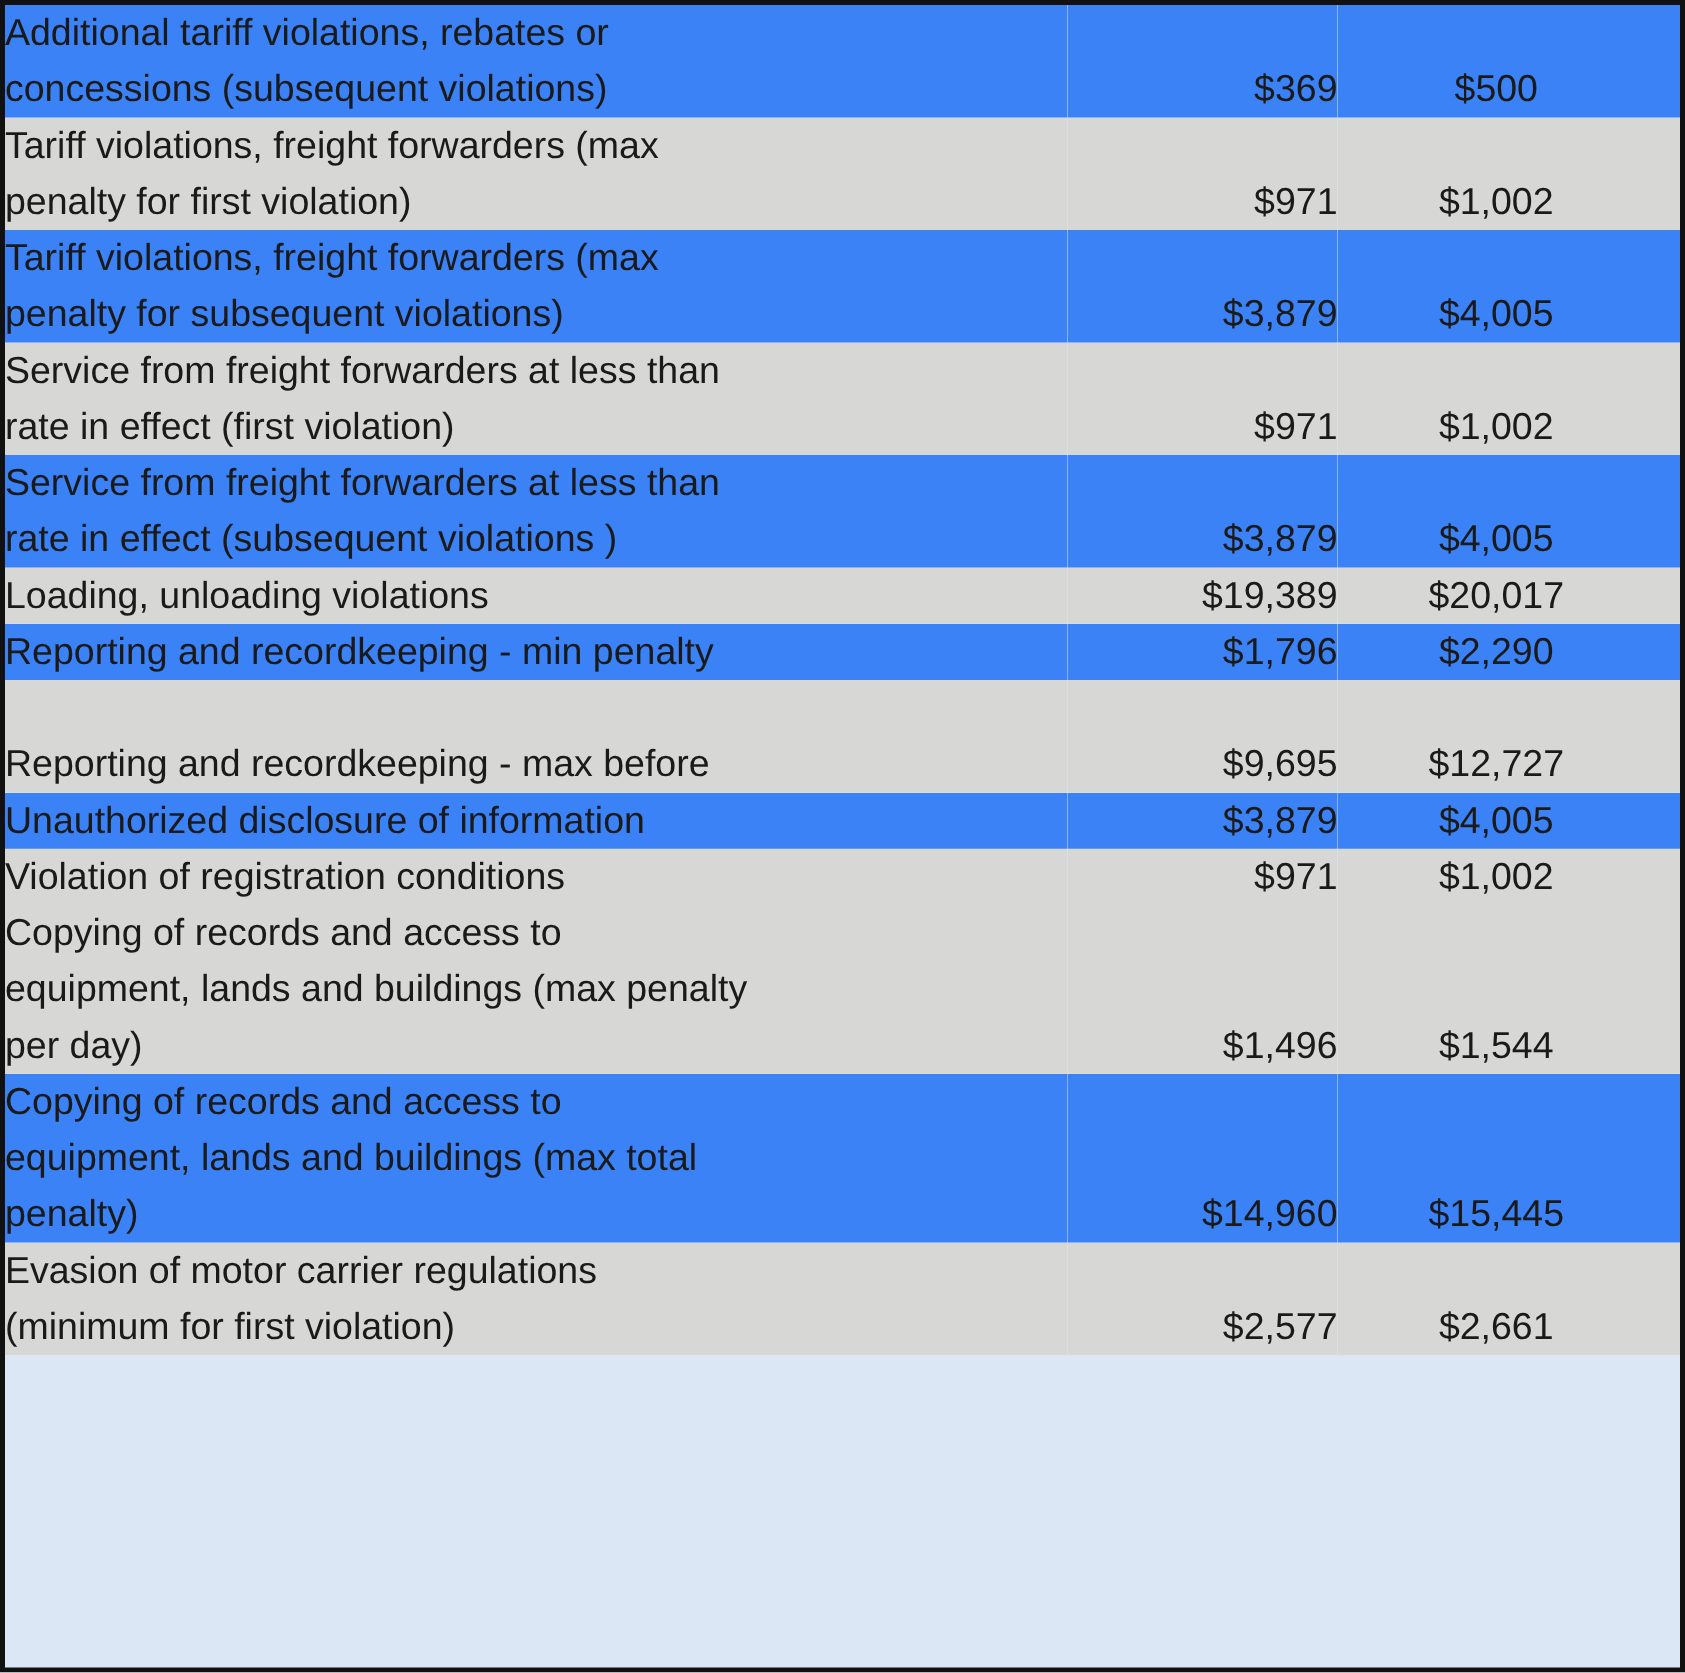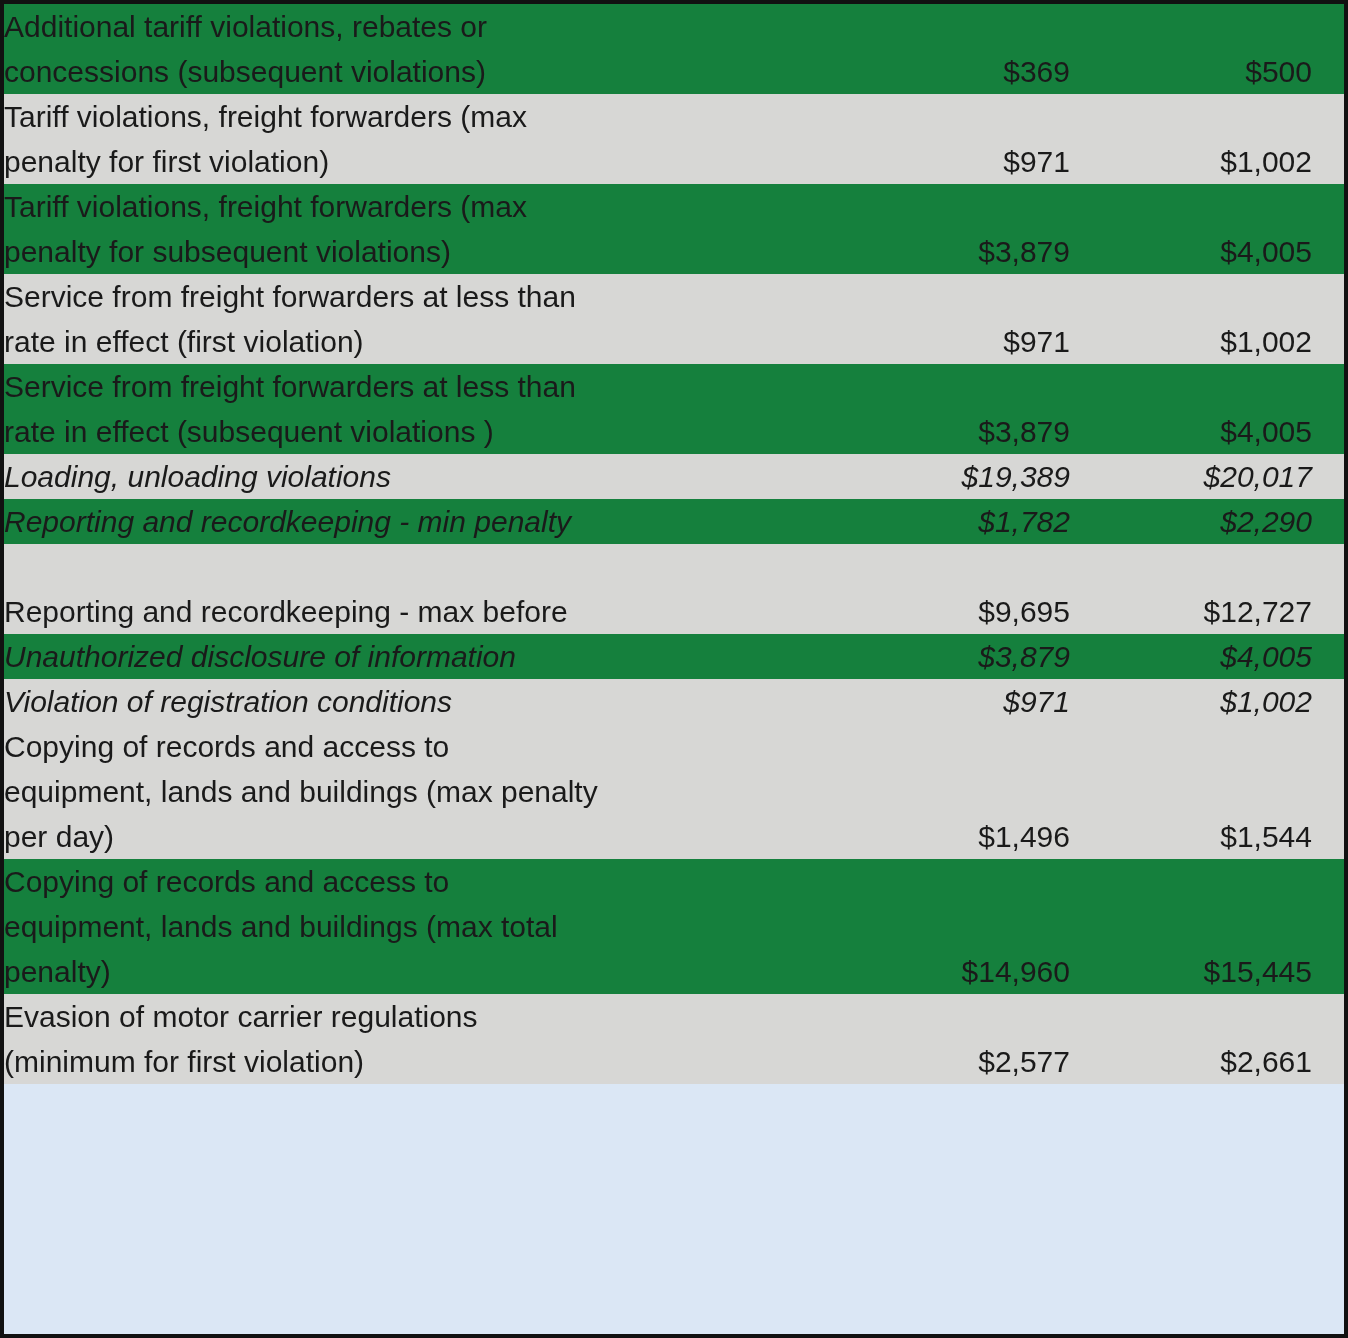--- a/index.html
+++ b/index.html
@@ -23,21 +23,21 @@
     border-collapse: collapse;
     table-layout: fixed;
     font-size: 30px;
     line-height: 45px;
     color: #1a1a1a;
   }
   table.penalty-table col.c-desc  { width: 850px; }
   table.penalty-table col.c-old   { width: 216px; }
   table.penalty-table col.c-new   { width: 274px; }
 
-  table.penalty-table tr.row-blue  td { background: #15803d; }
+  table.penalty-table tr.row-blue  td { background: #3b82f6; }
   table.penalty-table tr.row-gray  td { background: #d7d7d5; }
 
   table.penalty-table td {
     padding: 0;
     margin: 0;
     border: 0;
     vertical-align: bottom;
     white-space: pre-wrap;
     overflow: hidden;
   }
@@ -45,24 +45,24 @@
     padding-left: 10px;
     text-align: left;
     vertical-align: top;
   }
   td.cell-num {
     text-align: right;
     padding-right: 8px;
     vertical-align: bottom;
     white-space: nowrap;
   }
-  td.cell-num.last { padding-right: 32px; }
+  td.cell-num.last { padding-right: 20px; text-align: center; }
 
   
-  tr.lines-1 td { height: 45px; font-style: italic; }
+  tr.lines-1 td { height: 45px; }
   tr.lines-2 td { height: 90px; }
   tr.lines-3 td { height: 135px; }
 </style>
 </head>
 <body>
 
 <div id="penalty-table-frame">
   <table class="penalty-table">
     <colgroup>
       <col class="c-desc">
@@ -100,21 +100,21 @@
           <td class="cell-num">$3,879</td>
           <td class="cell-num last">$4,005</td>
         </tr>
         <tr class="row-gray lines-1">
           <td class="cell-desc">Loading, unloading violations</td>
           <td class="cell-num">$19,389</td>
           <td class="cell-num last">$20,017</td>
         </tr>
         <tr class="row-blue lines-1">
           <td class="cell-desc">Reporting and recordkeeping - min penalty</td>
-          <td class="cell-num">$1,782</td>
+          <td class="cell-num">$1,796</td>
           <td class="cell-num last">$2,290</td>
         </tr>
         <tr class="row-gray lines-2">
           <td class="cell-desc">
 Reporting and recordkeeping - max before</td>
           <td class="cell-num">$9,695</td>
           <td class="cell-num last">$12,727</td>
         </tr>
         <tr class="row-blue lines-1">
           <td class="cell-desc">Unauthorized disclosure of information</td>

